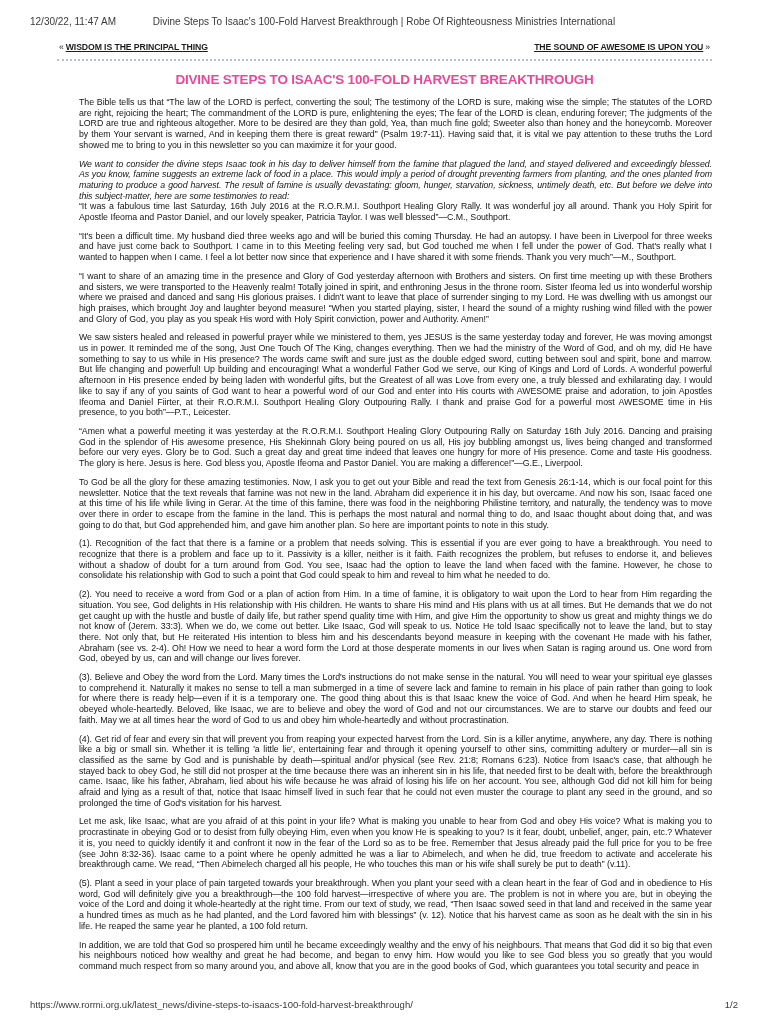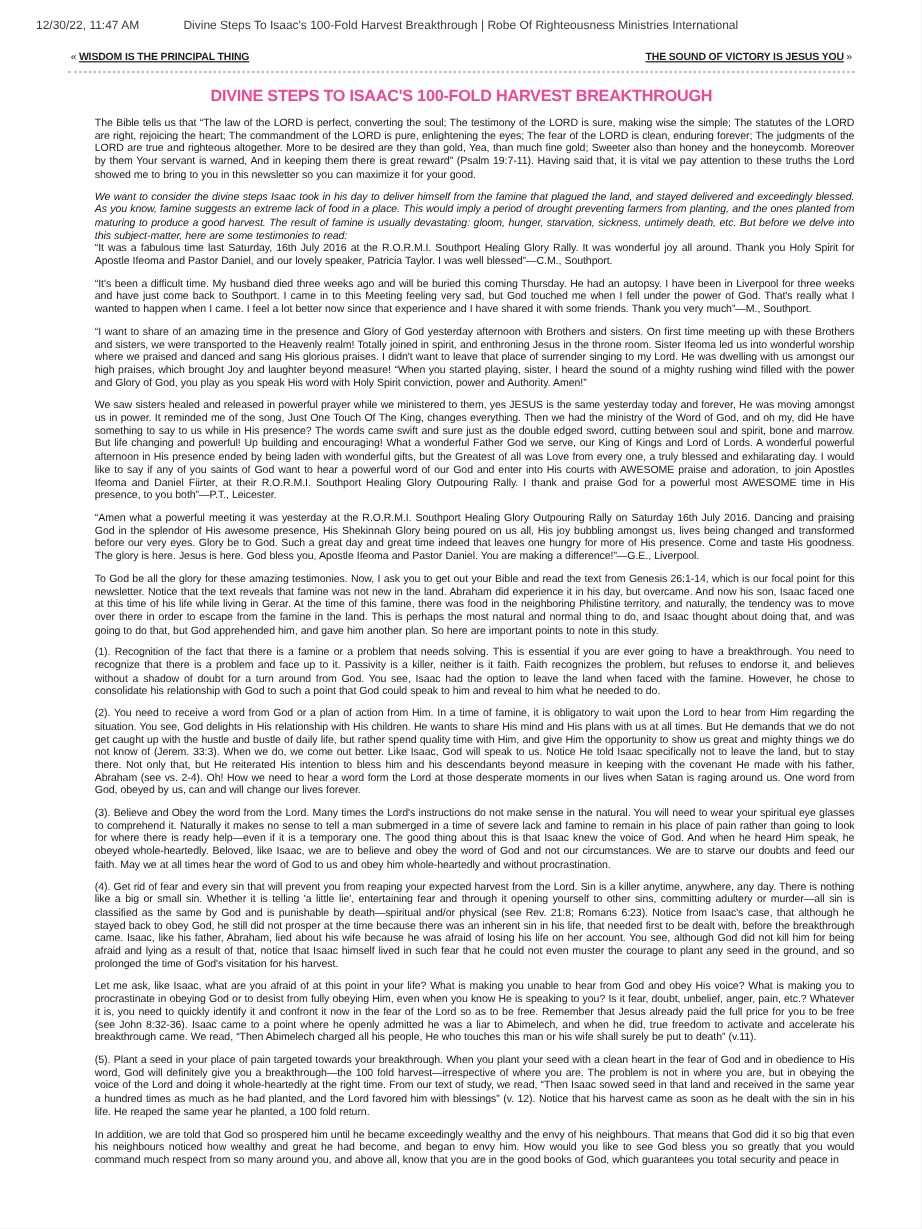--- a/index.html
+++ b/index.html
@@ -43,21 +43,21 @@
     <div class="print-doc-title">Divine Steps To Isaac's 100-Fold Harvest Breakthrough | Robe Of Righteousness Ministries International</div>
   </div>
 
   <div class="content">
 
     <div class="post-nav">
       <a class="nav-prev">
         <span class="arrow">«</span><span class="navtext">WISDOM IS THE PRINCIPAL THING</span>
       </a>
       <a class="nav-next">
-        <span class="navtext">THE SOUND OF VICTORY IS JESUS YOU</span><span class="arrow">»</span>
+        <span class="navtext">THE SOUND OF AWESOME IS UPON YOU</span><span class="arrow">»</span>
       </a>
     </div>
 
     <div class="dotted-sep"></div>
 
     <h1 class="article-title">DIVINE STEPS TO ISAAC'S 100-FOLD HARVEST BREAKTHROUGH</h1>
 
     <div class="article">
       <p>The Bible tells us that “The law of the LORD is perfect, converting the soul; The testimony of the LORD is sure, making wise the simple; The statutes of the LORD are right, rejoicing the heart; The commandment of the LORD is pure, enlightening the eyes; The fear of the LORD is clean, enduring forever; The judgments of the LORD are true and righteous altogether. More to be desired are they than gold, Yea, than much fine gold; Sweeter also than honey and the honeycomb. Moreover by them Your servant is warned, And in keeping them there is great reward” (Psalm 19:7-11). Having said that, it is vital we pay attention to these truths the Lord showed me to bring to you in this newsletter so you can maximize it for your good.</p>
       <p class="no-gap-after">We want to consider the divine steps Isaac took in his day to deliver himself from the famine that plagued the land, and stayed delivered and exceedingly blessed. As you know, famine suggests an extreme lack of food in a place. This would imply a period of drought preventing farmers from planting, and the ones planted from maturing to produce a good harvest. The result of famine is usually devastating: gloom, hunger, starvation, sickness, untimely death, etc. But before we delve into this subject-matter, here are some testimonies to read:</p>
@@ -71,14 +71,18 @@
       <p>(2). You need to receive a word from God or a plan of action from Him. In a time of famine, it is obligatory to wait upon the Lord to hear from Him regarding the situation. You see, God delights in His relationship with His children. He wants to share His mind and His plans with us at all times. But He demands that we do not get caught up with the hustle and bustle of daily life, but rather spend quality time with Him, and give Him the opportunity to show us great and mighty things we do not know of (Jerem. 33:3). When we do, we come out better. Like Isaac, God will speak to us. Notice He told Isaac specifically not to leave the land, but to stay there. Not only that, but He reiterated His intention to bless him and his descendants beyond measure in keeping with the covenant He made with his father, Abraham (see vs. 2-4). Oh! How we need to hear a word form the Lord at those desperate moments in our lives when Satan is raging around us. One word from God, obeyed by us, can and will change our lives forever.</p>
       <p>(3). Believe and Obey the word from the Lord. Many times the Lord's instructions do not make sense in the natural. You will need to wear your spiritual eye glasses to comprehend it. Naturally it makes no sense to tell a man submerged in a time of severe lack and famine to remain in his place of pain rather than going to look for where there is ready help—even if it is a temporary one. The good thing about this is that Isaac knew the voice of God. And when he heard Him speak, he obeyed whole-heartedly. Beloved, like Isaac, we are to believe and obey the word of God and not our circumstances. We are to starve our doubts and feed our faith. May we at all times hear the word of God to us and obey him whole-heartedly and without procrastination.</p>
       <p>(4). Get rid of fear and every sin that will prevent you from reaping your expected harvest from the Lord. Sin is a killer anytime, anywhere, any day. There is nothing like a big or small sin. Whether it is telling 'a little lie', entertaining fear and through it opening yourself to other sins, committing adultery or murder—all sin is classified as the same by God and is punishable by death—spiritual and/or physical (see Rev. 21:8; Romans 6:23). Notice from Isaac's case, that although he stayed back to obey God, he still did not prosper at the time because there was an inherent sin in his life, that needed first to be dealt with, before the breakthrough came. Isaac, like his father, Abraham, lied about his wife because he was afraid of losing his life on her account. You see, although God did not kill him for being afraid and lying as a result of that, notice that Isaac himself lived in such fear that he could not even muster the courage to plant any seed in the ground, and so prolonged the time of God's visitation for his harvest.</p>
       <p>Let me ask, like Isaac, what are you afraid of at this point in your life? What is making you unable to hear from God and obey His voice? What is making you to procrastinate in obeying God or to desist from fully obeying Him, even when you know He is speaking to you? Is it fear, doubt, unbelief, anger, pain, etc.? Whatever it is, you need to quickly identify it and confront it now in the fear of the Lord so as to be free. Remember that Jesus already paid the full price for you to be free (see John 8:32-36). Isaac came to a point where he openly admitted he was a liar to Abimelech, and when he did, true freedom to activate and accelerate his breakthrough came. We read, “Then Abimelech charged all his people, He who touches this man or his wife shall surely be put to death” (v.11).</p>
       <p>(5). Plant a seed in your place of pain targeted towards your breakthrough. When you plant your seed with a clean heart in the fear of God and in obedience to His word, God will definitely give you a breakthrough—the 100 fold harvest—irrespective of where you are. The problem is not in where you are, but in obeying the voice of the Lord and doing it whole-heartedly at the right time. From our text of study, we read, “Then Isaac sowed seed in that land and received in the same year a hundred times as much as he had planted, and the Lord favored him with blessings” (v. 12). Notice that his harvest came as soon as he dealt with the sin in his life. He reaped the same year he planted, a 100 fold return.</p>
       <p>In addition, we are told that God so prospered him until he became exceedingly wealthy and the envy of his neighbours. That means that God did it so big that even his neighbours noticed how wealthy and great he had become, and began to envy him. How would you like to see God bless you so greatly that you would command much respect from so many around you, and above all, know that you are in the good books of God, which guarantees you total security and peace in</p>
     </div>
 
   </div>
 
+  <div class="print-footer">
+    <span>https://www.rormi.org.uk/latest_news/divine-steps-to-isaacs-100-fold-harvest-breakthrough/</span>
+    <span>1/2</span>
+  </div>
 
 </div>
 
 </body></html>

